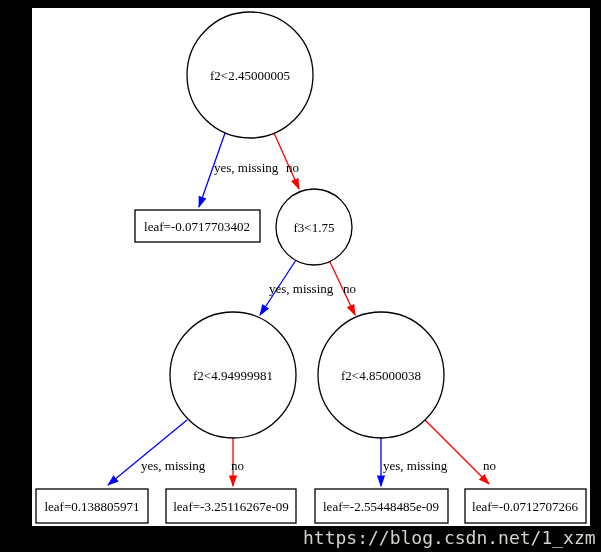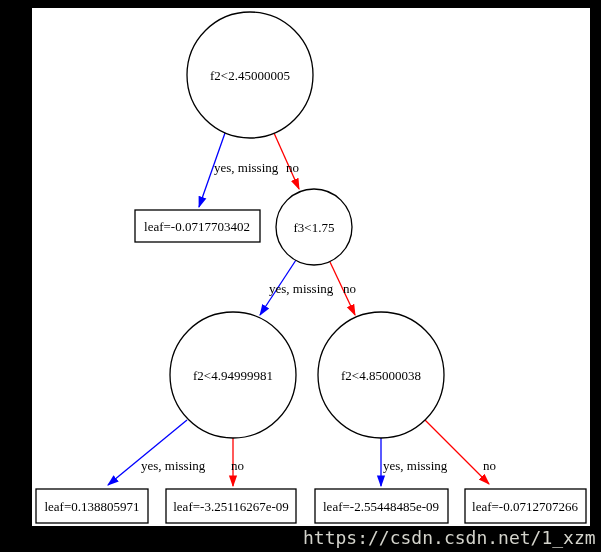--- a/index.html
+++ b/index.html
@@ -128,14 +128,14 @@
       <rect x="315" y="489" width="133" height="34" fill="#ffffff" stroke="#000000" stroke-width="1.3"></rect>
       <text class="node-label" x="381" y="511">leaf=-2.55448485e-09</text>
     </g>
 
     <g>
       <rect x="465" y="489" width="121" height="34" fill="#ffffff" stroke="#000000" stroke-width="1.3"></rect>
       <text class="node-label" x="525" y="511">leaf=-0.0712707266</text>
     </g>
   </svg>
 
-  <div class="watermark">https://csdn.csdn.net/1_xzm</div>
+  <div class="watermark">https://blog.csdn.net/1_xzm</div>
 </div>
 
 </body></html>

